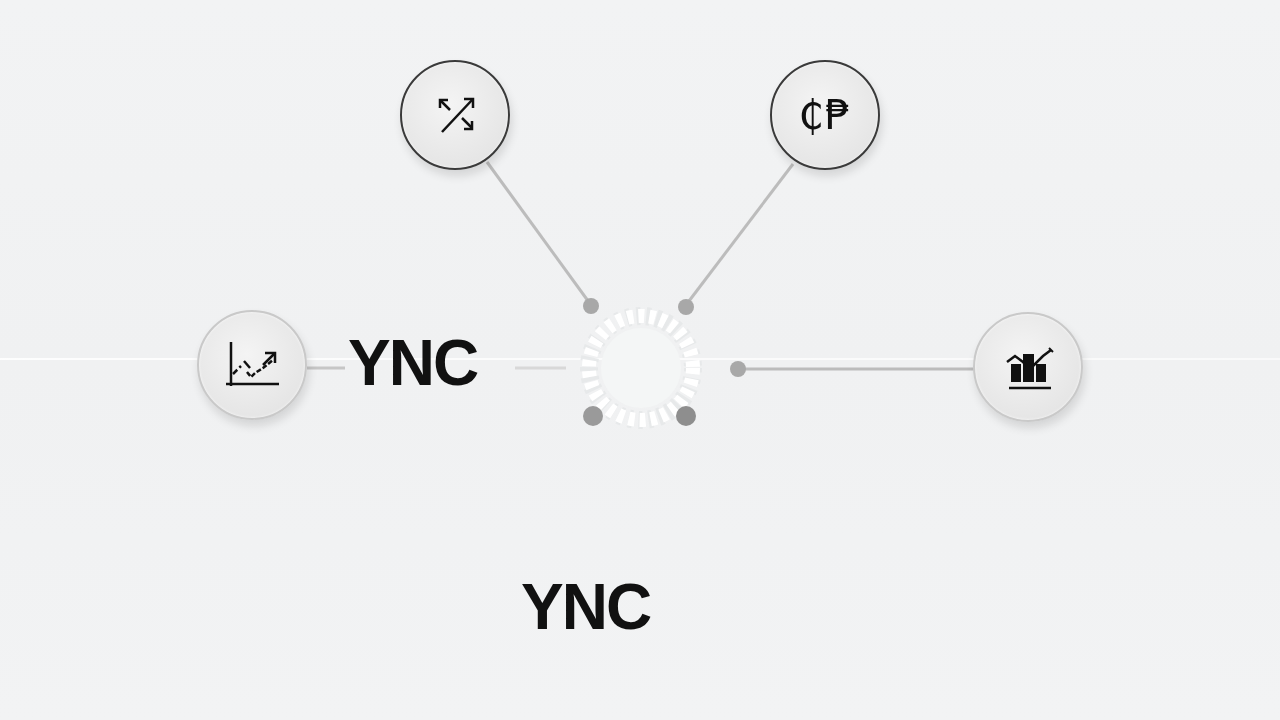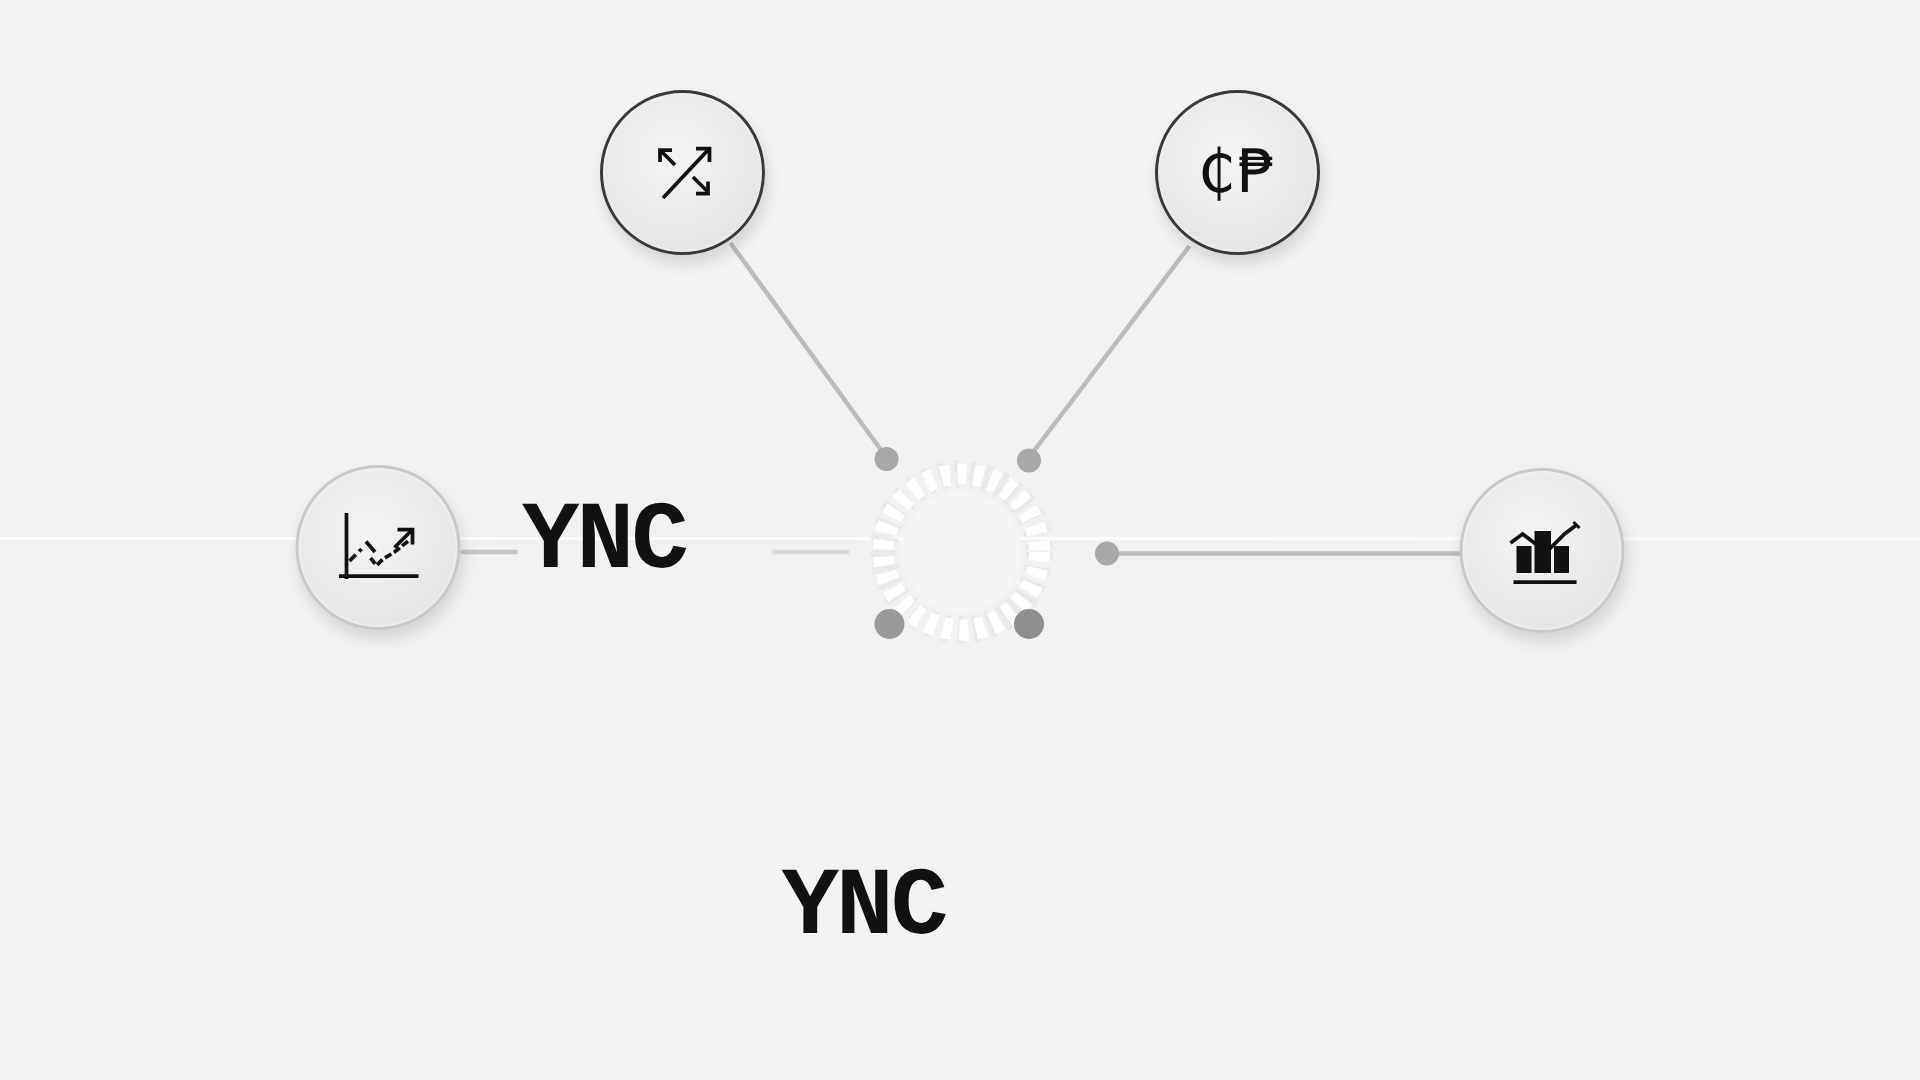--- a/index.html
+++ b/index.html
@@ -51,21 +51,21 @@
       color: #111;
       letter-spacing: 1px;
     }
     #node-top-left { left: 400px; top: 60px; }
     #node-top-right { left: 770px; top: 60px; }
     #node-left { left: 197px; top: 310px; }
     #node-right { left: 973px; top: 312px; }
 
     .label {
       position: absolute;
-      font-family: Liberation Mono, monospace;
+      font-family: Liberation Sans, sans-serif;
       font-weight: bold;
       color: #111;
       letter-spacing: -2px;
     }
     #label-mid { left: 348px; top: 326px; font-size: 64px; }
     #label-bottom { left: 521px; top: 570px; font-size: 64px; }
 
     .hub {
       position: absolute;
       left: 570px;

